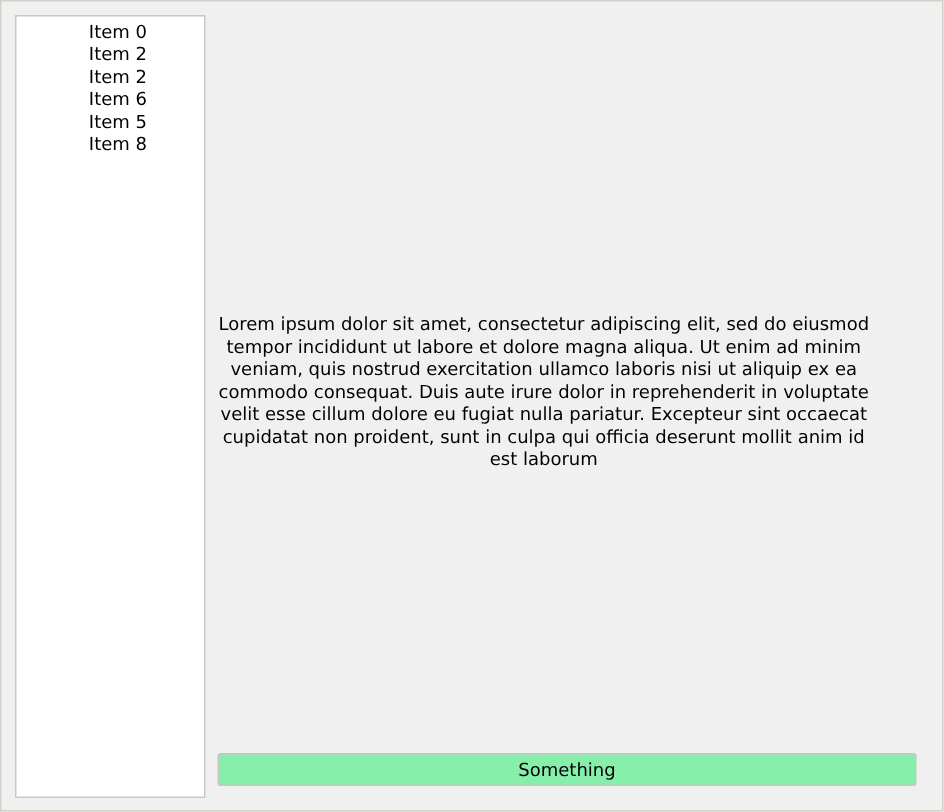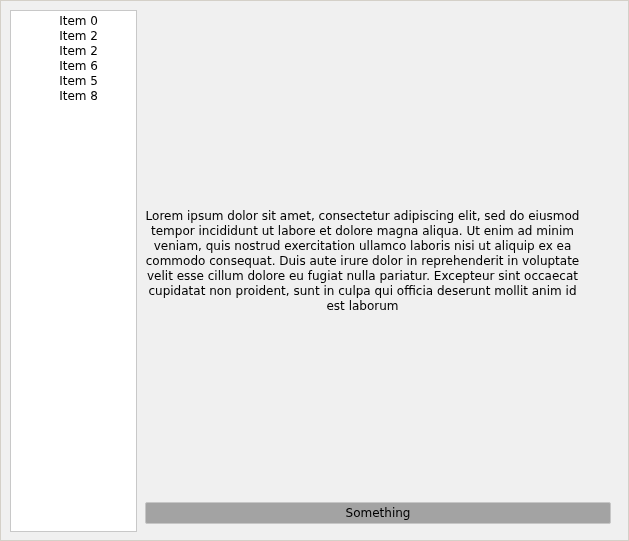--- a/index.html
+++ b/index.html
@@ -67,21 +67,21 @@
     position: absolute;
     left: 0px;
     bottom: 8px;
     width: 466px;
   }
   .action-button {
     display: block;
     width: 100%;
     height: 22px;
     line-height: 20px;
-    background: #a3a3a3;
+    background: #86efac;
     border: 1px solid #c6c6c6;
     border-radius: 2px;
     font-family: "DejaVu Sans", sans-serif;
     font-size: 12px;
     color: #000000;
     text-align: center;
     box-sizing: border-box;
     padding: 0;
   }
 </style>

